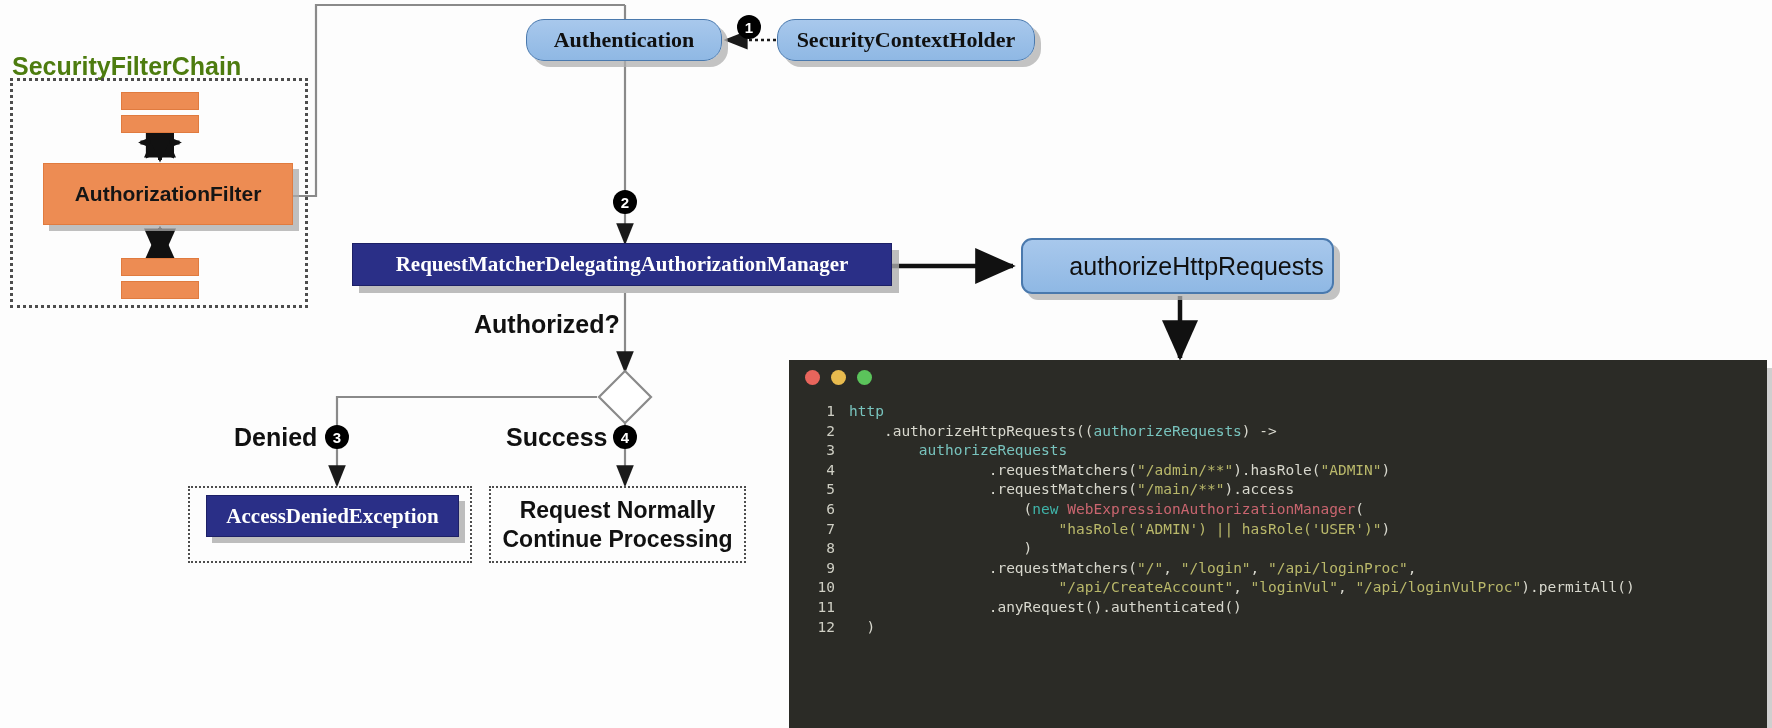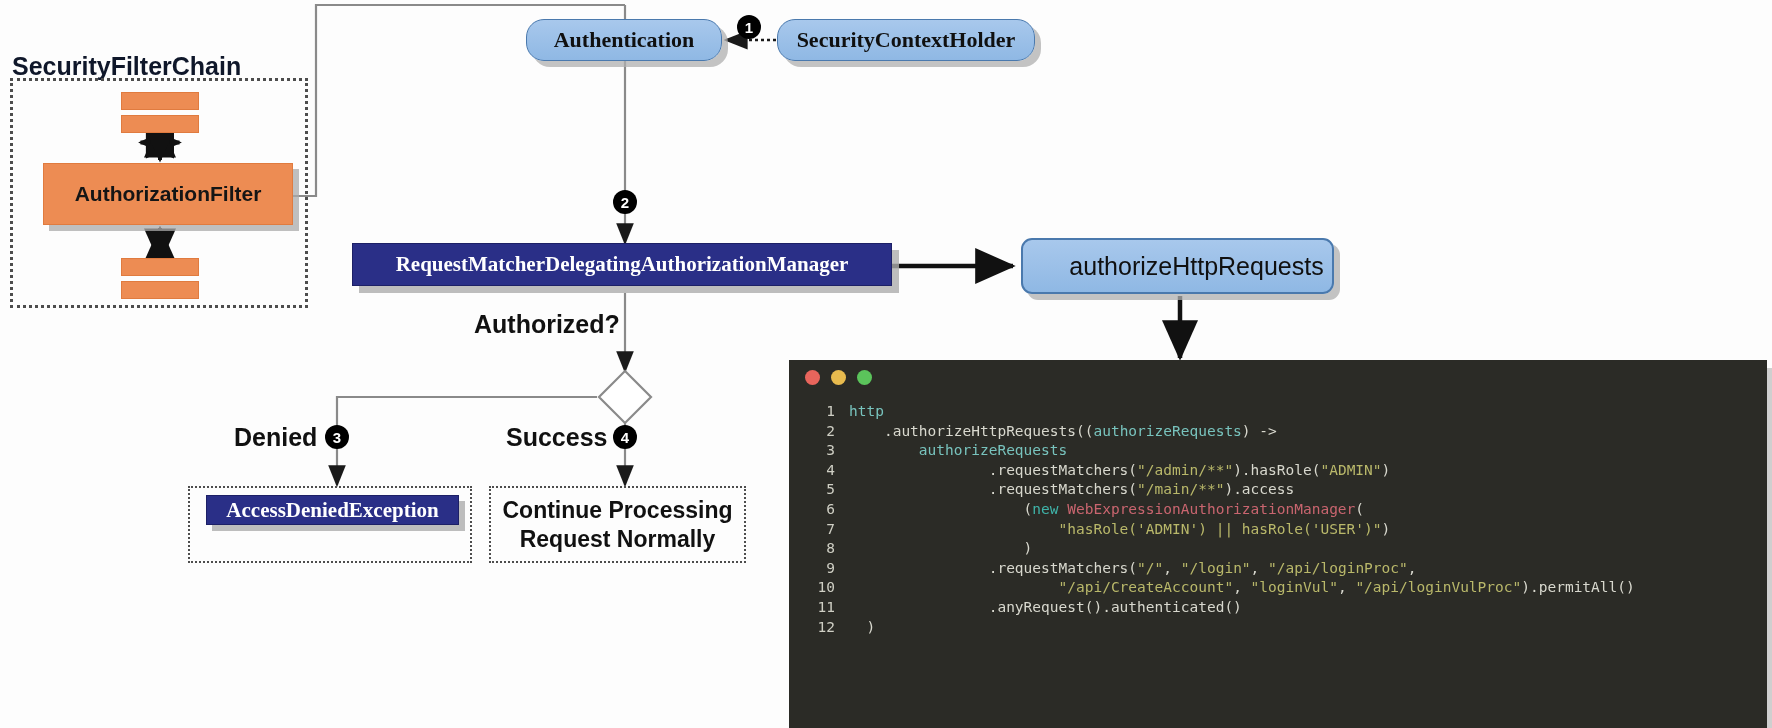--- a/index.html
+++ b/index.html
@@ -19,21 +19,21 @@
 
   
   .dotted-group {
     border: 3px dotted #4d4d4d;
     background: transparent;
   }
 
   .group-title {
     font-family: "Liberation Sans", sans-serif;
     font-weight: bold;
-    color: #0f172a;
+    color: #4d7c0f;
     white-space: nowrap;
   }
 
   
   .orange-box {
     background: #ed8c53;
     border: 1px solid #e07b3f;
   }
   .orange-box.shadowed {
     box-shadow: 6px 6px 0 rgba(170,170,170,0.75);
@@ -252,28 +252,28 @@
     </svg>
   </div>
 
   <div class="abs plain-label" style="left:234px; top:423px; font-size:25px;">Denied</div>
   <div class="abs step-badge" style="left:325px; top:425px; width:24px; height:24px; font-size:15px;">3</div>
 
   <div class="abs plain-label" style="left:506px; top:423px; font-size:25px;">Success</div>
   <div class="abs step-badge" style="left:613px; top:425px; width:24px; height:24px; font-size:15px;">4</div>
 
   <div class="abs dotted-group" style="left:188px; top:486px; width:284px; height:77px; border-width:2px;"></div>
-  <div class="abs navy-box" style="left:206px; top:495px; width:253px; height:30px; box-shadow:6px 6px 0 rgba(172,172,172,0.8);">
+  <div class="abs navy-box" style="left:206px; top:495px; width:253px; height:42px; box-shadow:6px 6px 0 rgba(172,172,172,0.8);">
     <span class="navy-label" style="font-size:21px;">AccessDeniedException</span>
   </div>
 
   <div class="abs dotted-group" style="left:489px; top:486px; width:257px; height:77px; border-width:2px;">
     <div class="multiline-label" style="font-size:23px;">
+      <span>Request Normally</span>
       <span>Continue Processing</span>
-      <span>Request Normally</span>
     </div>
   </div>
 
   <div class="abs terminal" style="left:789px; top:360px; width:978px; height:368px;">
     <div class="terminal-titlebar">
       <span class="tl-dot tl-red"></span>
       <span class="tl-dot tl-yellow"></span>
       <span class="tl-dot tl-green"></span>
     </div>
     <div class="code-area" id="code-area">

